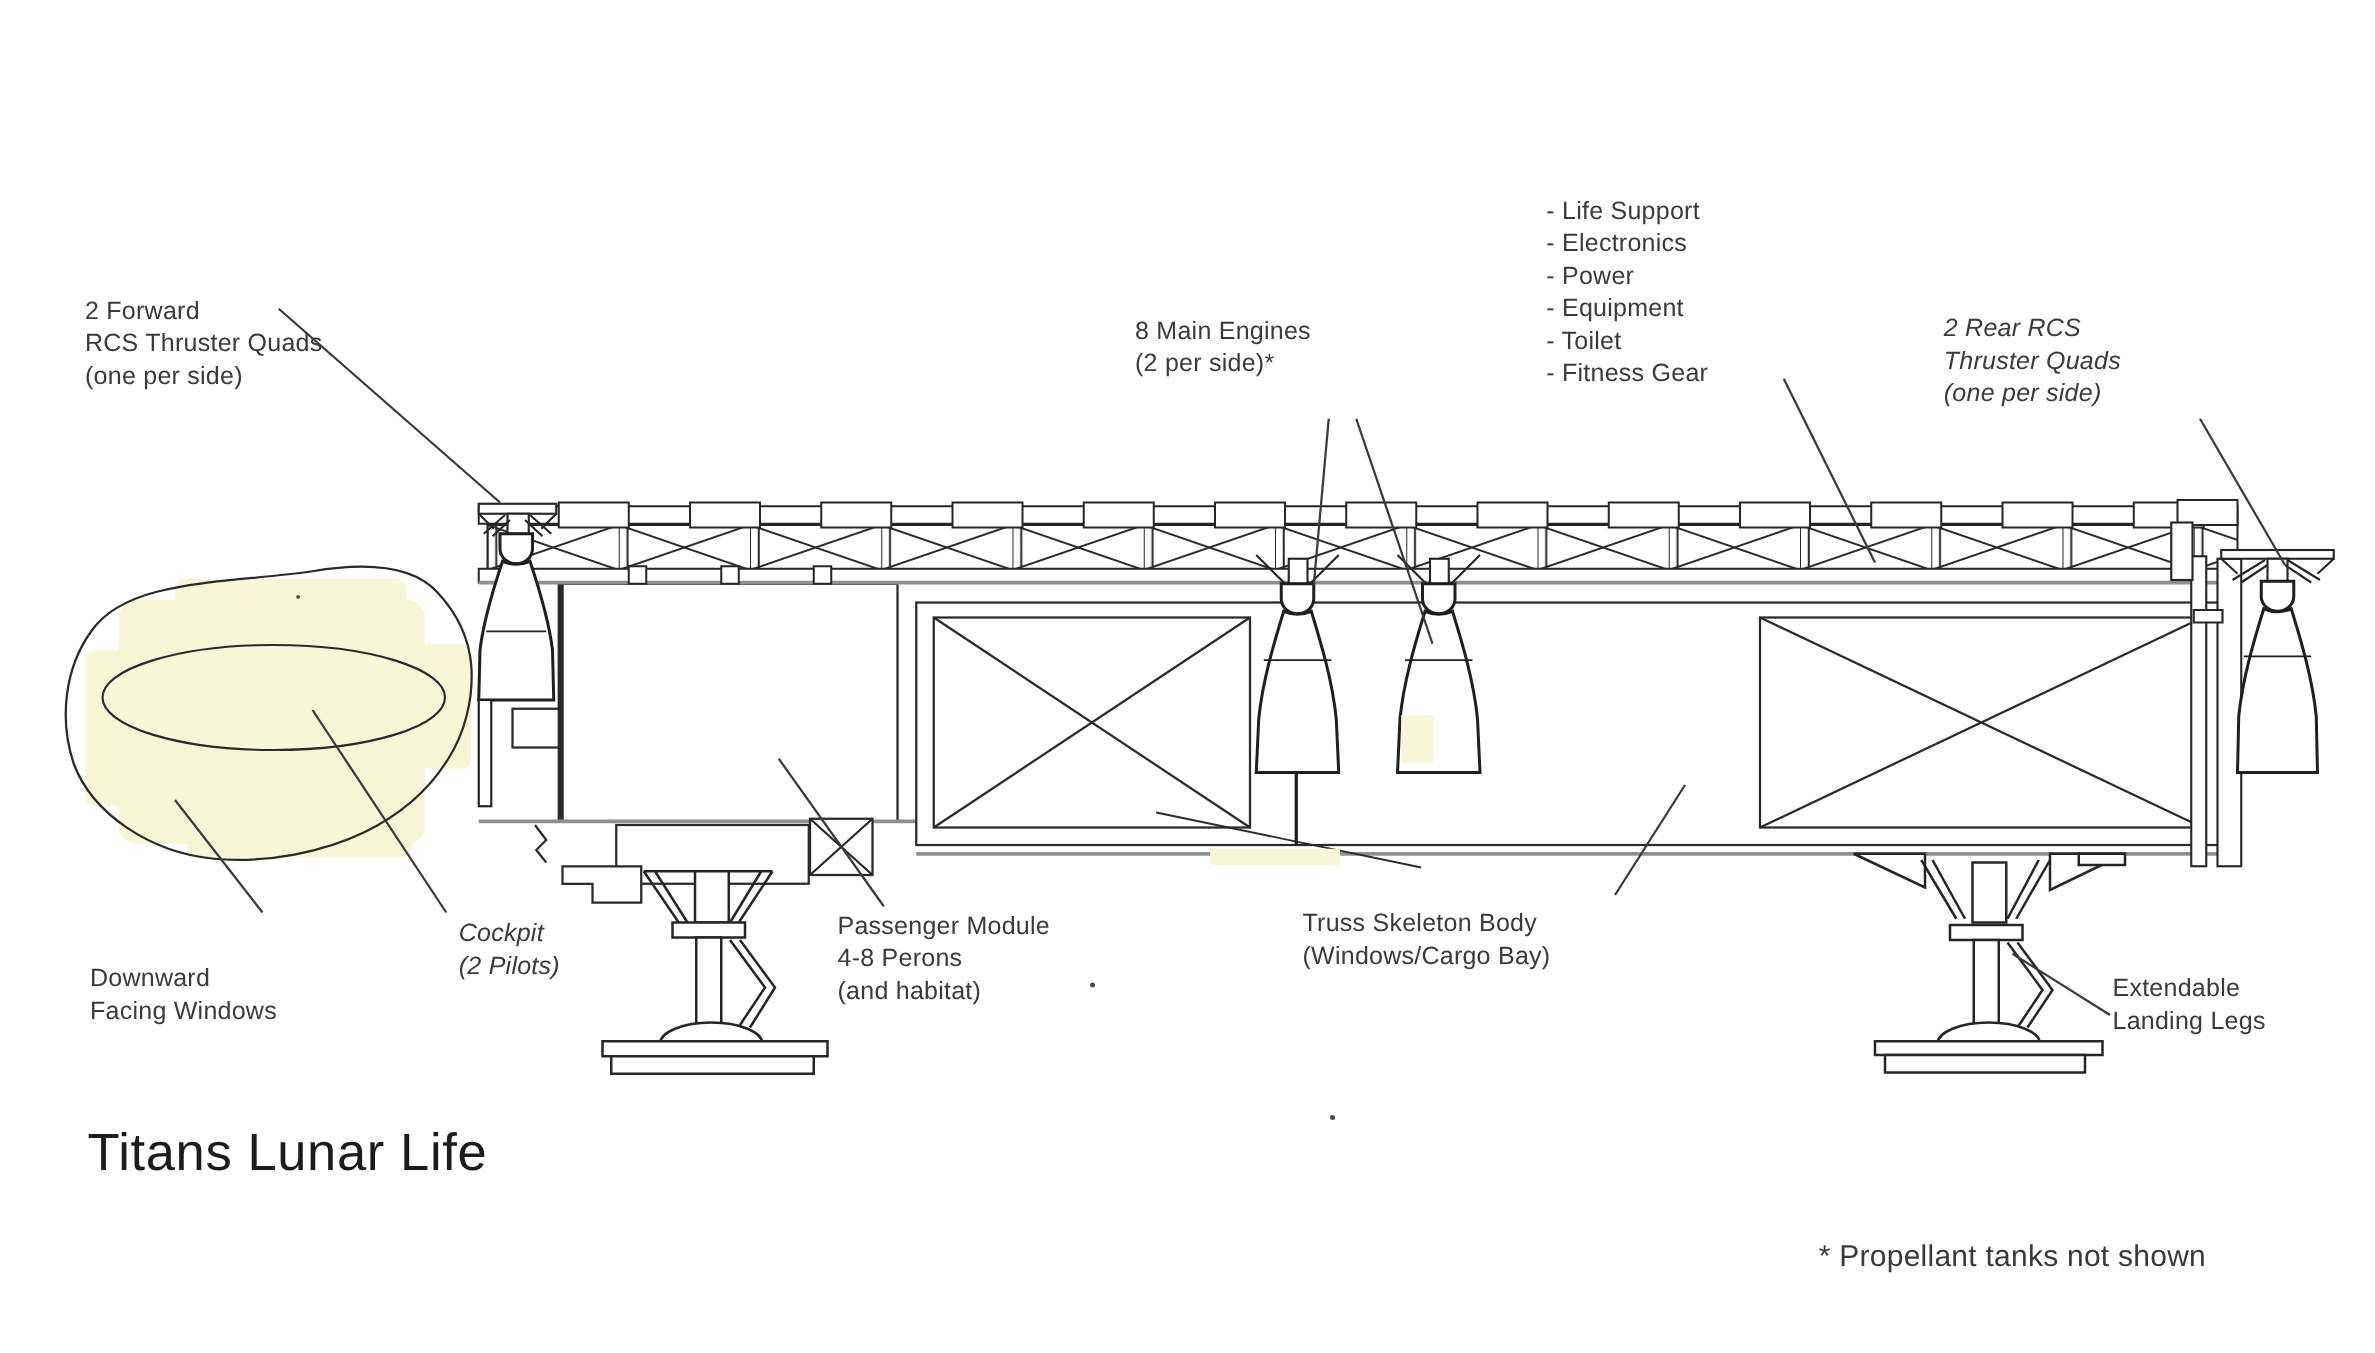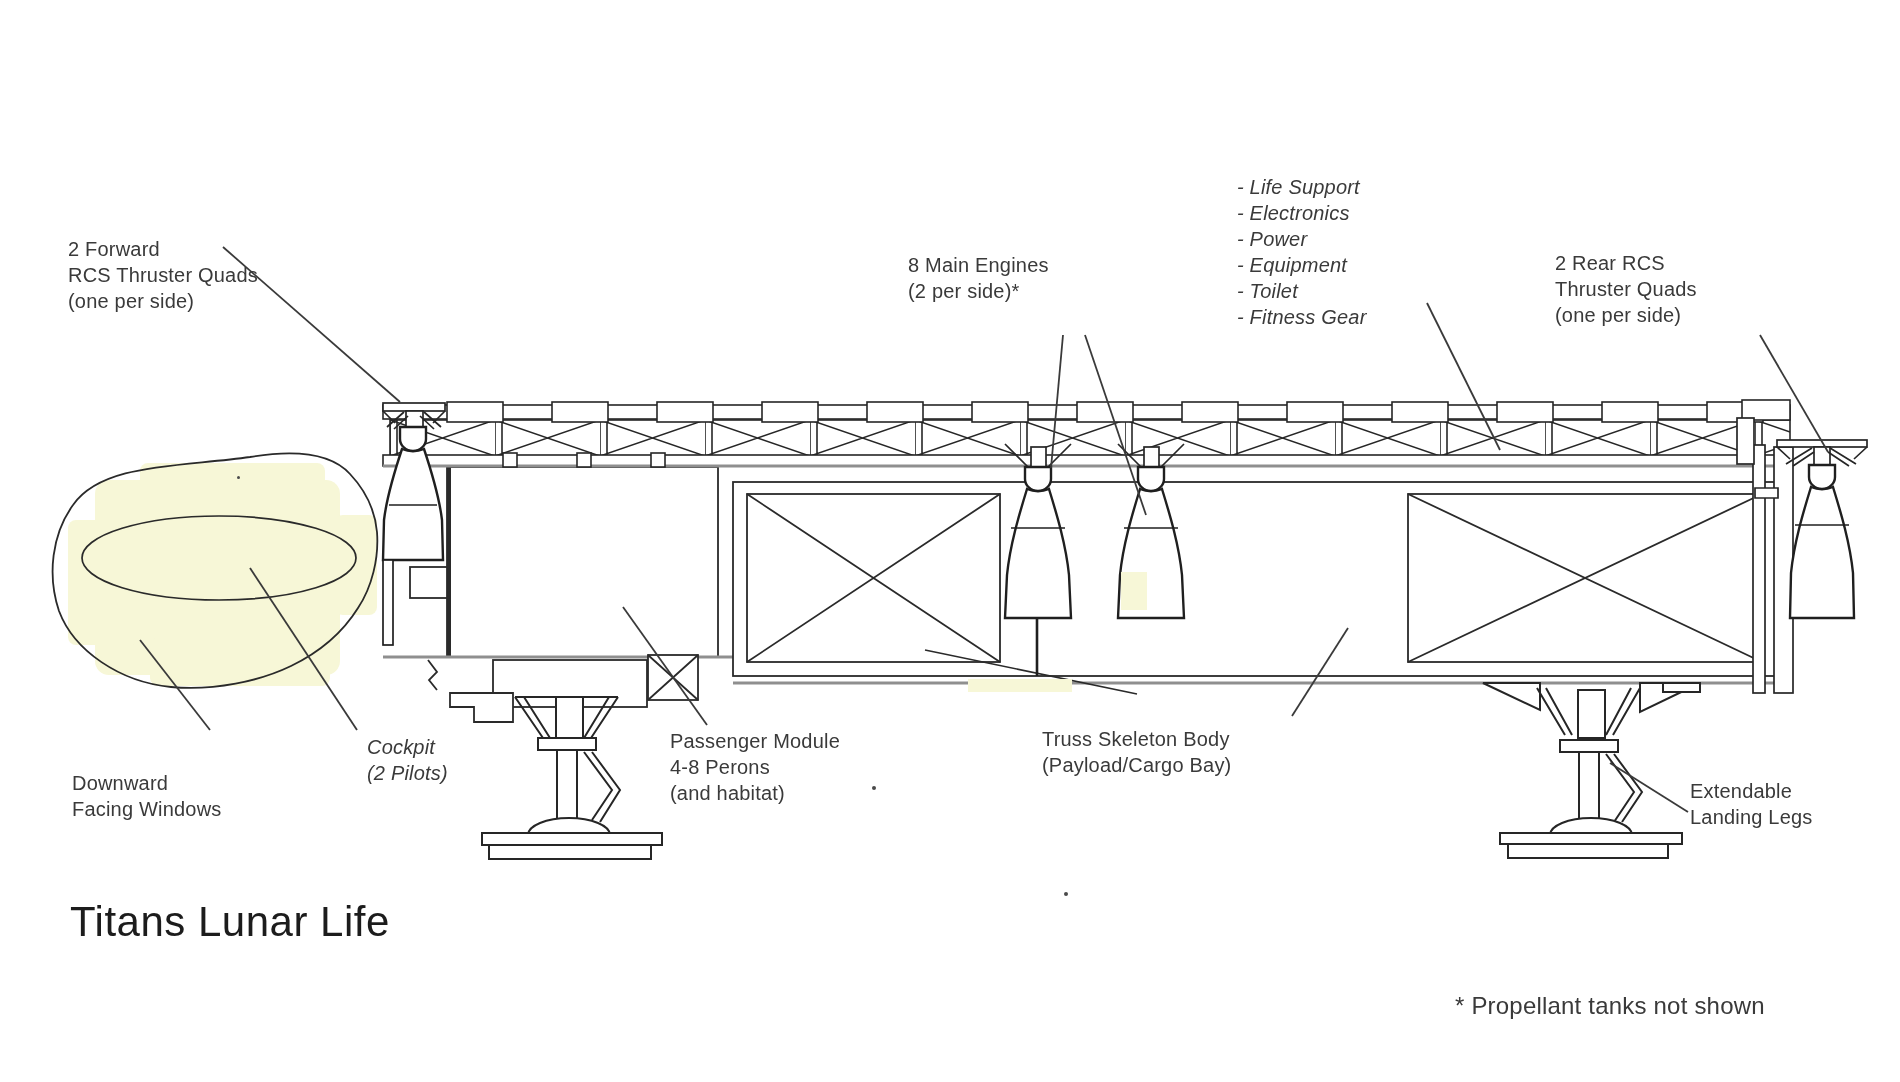--- a/index.html
+++ b/index.html
@@ -197,38 +197,38 @@
       <line x1="1348" y1="628" x2="1292" y2="716"></line>
       <line x1="1610" y1="763" x2="1688" y2="812"></line>
     </g>
   </svg>
 
   <div class="lbl" style="left:68px;  top:236px;">2 Forward
 RCS Thruster Quads
 (one per side)</div>
   <div class="lbl" style="left:908px; top:252px;">8 Main Engines
 (2 per side)*</div>
-  <div class="lbl" style="left:1237px;top:174px;font-style:italic;">- Life Support
+  <div class="lbl" style="left:1237px;top:156px;">- Life Support
 - Electronics
 - Power
 - Equipment
 - Toilet
 - Fitness Gear</div>
-  <div class="lbl" style="left:1555px;top:250px;">2 Rear RCS
+  <div class="lbl" style="left:1555px;top:250px;font-style:italic;">2 Rear RCS
 Thruster Quads
 (one per side)</div>
   <div class="lbl" style="left:72px;  top:770px;">Downward
 Facing Windows</div>
   <div class="lbl" style="left:367px; top:734px;font-style:italic;">Cockpit
 (2 Pilots)</div>
   <div class="lbl" style="left:670px; top:728px;">Passenger Module
 4-8 Perons
 (and habitat)</div>
   <div class="lbl" style="left:1042px;top:726px;">Truss Skeleton Body
-(Payload/Cargo Bay)</div>
+(Windows/Cargo Bay)</div>
   <div class="lbl" style="left:1690px;top:778px;">Extendable
 Landing Legs</div>
 
   <div class="title" style="left:70px;  top:898px;">Titans Lunar Life</div>
   <div class="footnote" style="left:1455px;top:992px;">* Propellant tanks not shown</div>
 
   <div class="dot" style="left:872px;top:786px;"></div>
   <div class="dot" style="left:1064px;top:892px;"></div>
   <div class="dot" style="left:237px;top:476px;width:3px;height:3px;"></div>
 </div>

